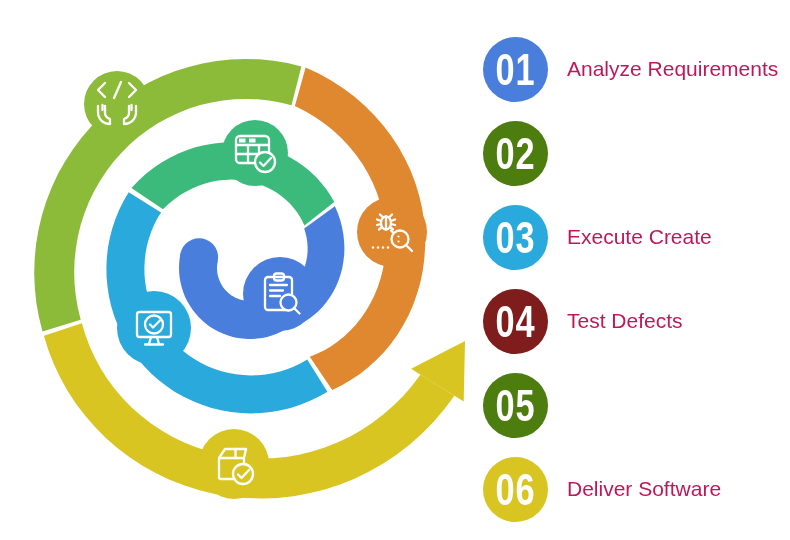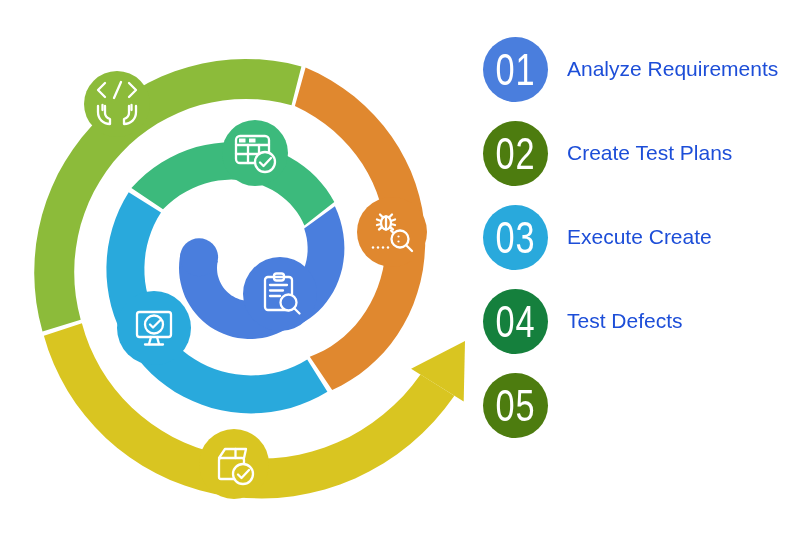--- a/index.html
+++ b/index.html
@@ -6,25 +6,25 @@
   .stage{
     position:relative;width:790px;height:540px;background:#ffffff;overflow:hidden;
     font-family:"Liberation Sans", sans-serif;
   }
   .spiral-svg{position:absolute;left:0;top:0;}
   .steps{position:absolute;left:483px;top:37px;display:flex;flex-direction:column;gap:19px;}
   .step-row{display:flex;align-items:center;height:65px;}
   .num-circle{
     width:65px;height:65px;border-radius:50%;flex:0 0 65px;
     display:flex;align-items:center;justify-content:center;
-    color:#ffffff;font-size:44px;font-weight:400;line-height:1;
+    color:#ffffff;font-size:44px;font-weight:700;line-height:1;
   }
   .num-circle span{display:inline-block;transform:scaleX(0.78);letter-spacing:1px;}
   .step-label{
-    margin-left:19px;font-size:21px;color:#1d4ed8;line-height:1.25;
+    margin-left:19px;font-size:21px;color:#be185d;line-height:1.25;
     max-width:215px;
   }
   .icon{stroke:#ffffff;stroke-width:2.3;fill:none;stroke-linecap:round;stroke-linejoin:round;}
 </style>
 </head>
 <body>
 
 <div class="stage">
 
   <svg class="spiral-svg" width="470" height="540" viewBox="0 0 470 540">
@@ -129,33 +129,38 @@
     <div class="step-row">
       <div class="num-circle" style="background: rgb(74, 126, 221);">
           <span>01</span>
         </div>
       <div class="step-label">Analyze Requirements</div>
     </div>
     <div class="step-row">
       <div class="num-circle" style="background: #4d7c0f;">
           <span>02</span>
         </div>
-      <div class="step-label">Create Test Plans</div>
     </div>
     <div class="step-row">
       <div class="num-circle" style="background: rgb(41, 169, 220); justify-content: center;">
           <span>03</span>
         </div>
       <div class="step-label">Execute Create</div>
     </div>
     <div class="step-row">
-      <div class="num-circle" style="background: #15803d;">
+      <div class="num-circle" style="background: #7f1d1d;">
           <span>04</span>
         </div>
       <div class="step-label">Test Defects</div>
     </div>
     <div class="step-row">
       <div class="num-circle" style="background: #4d7c0f;">
           <span>05</span>
         </div>
     </div>
+    <div class="step-row">
+      <div class="num-circle" style="background: rgb(217, 197, 33);">
+          <span>06</span>
+        </div>
+      <div class="step-label">Deliver Software</div>
+    </div>
   </div>
 </div>
 
 </body></html>

